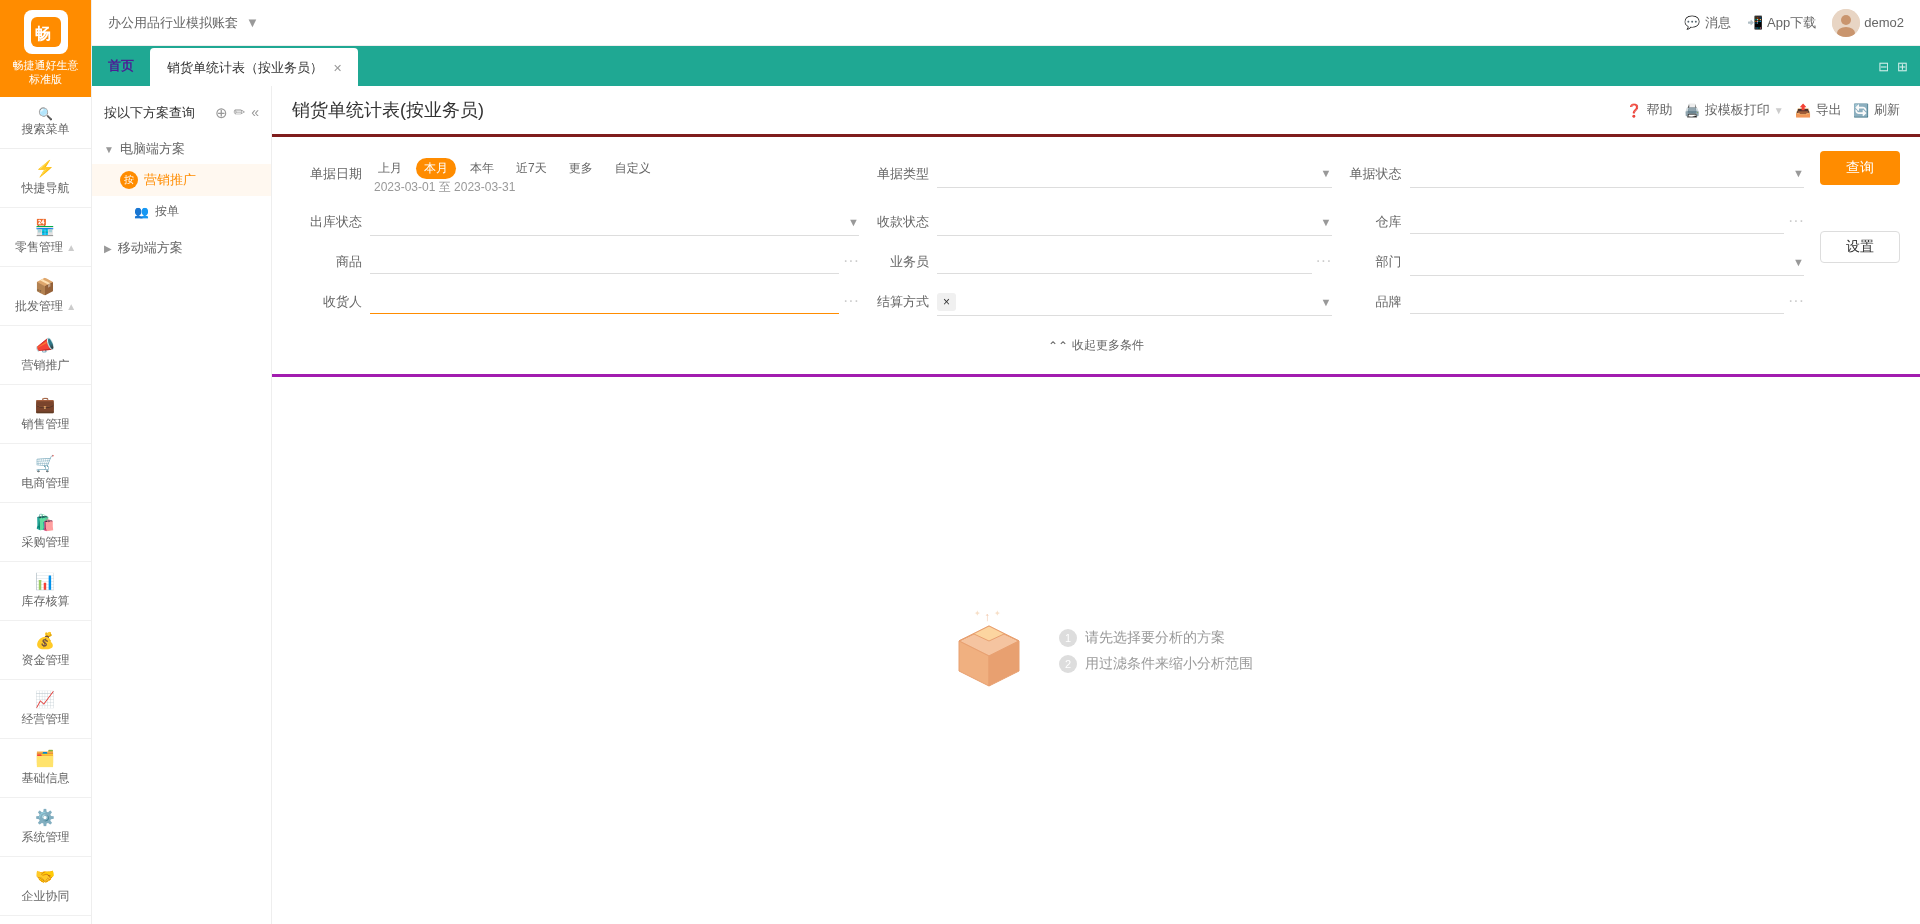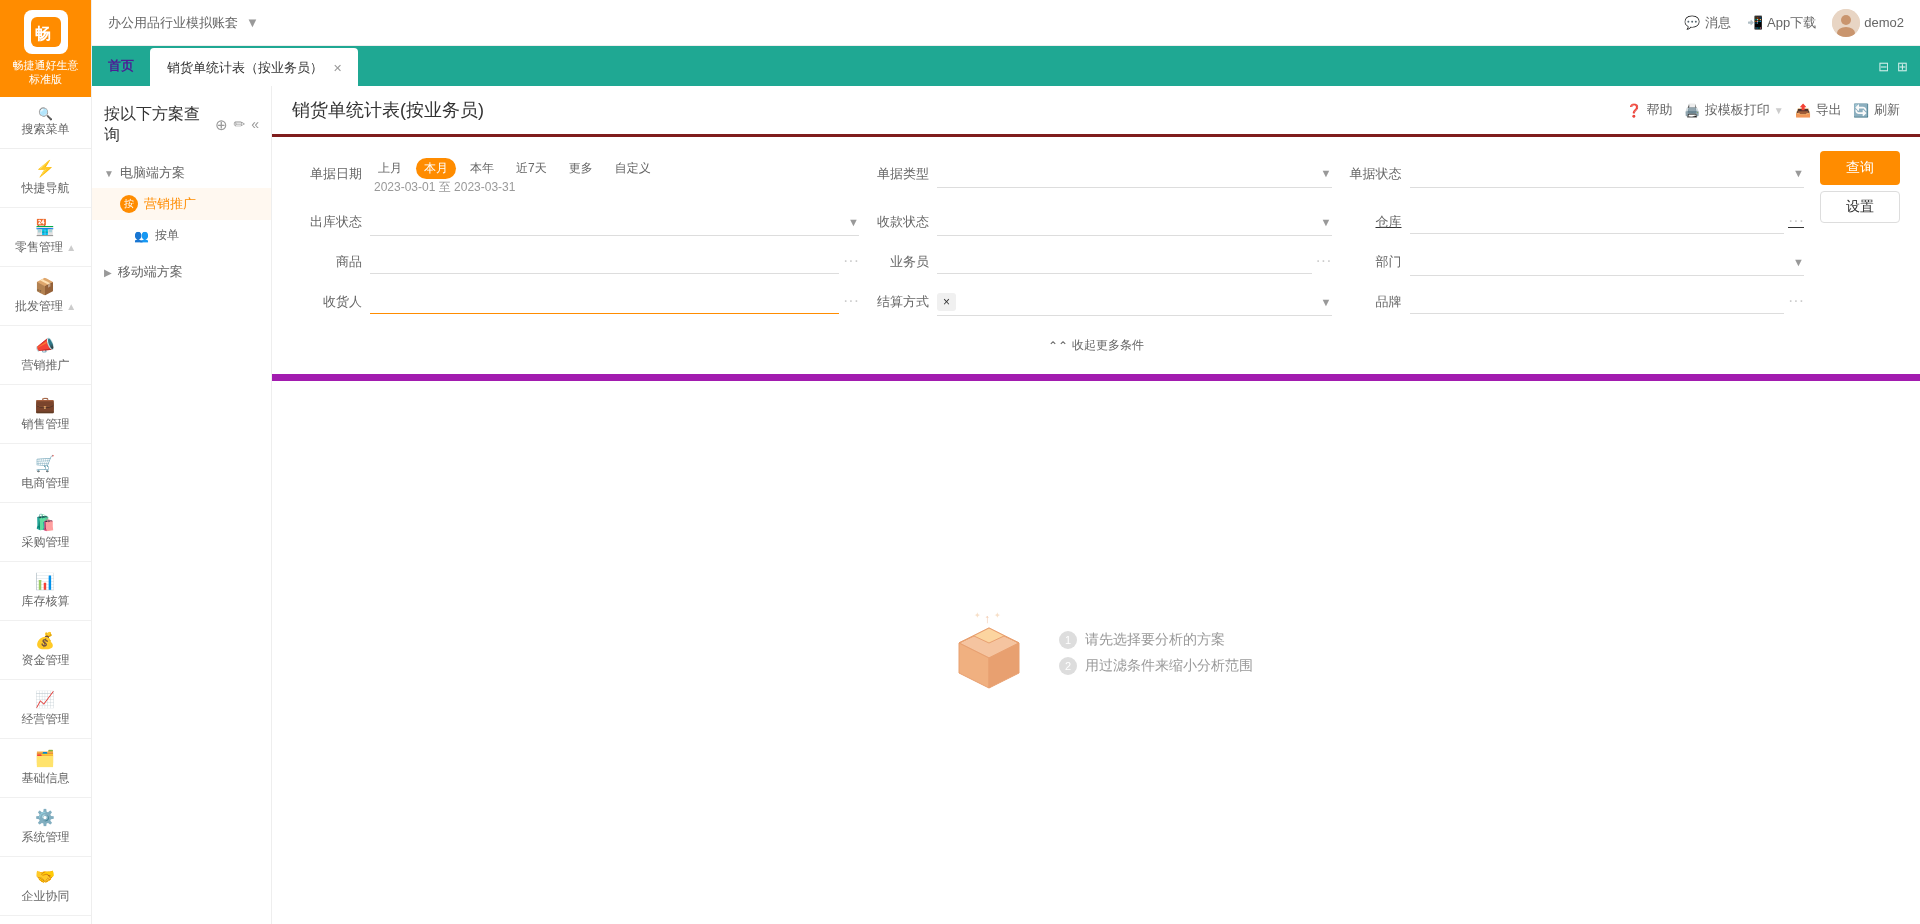--- a/index.html
+++ b/index.html
@@ -54,21 +54,21 @@
     
     .right-panel { flex: 1; display: flex; flex-direction: column; overflow: hidden; }
 
     
     .page-header { background: #fff; padding: 12px 20px; display: flex; align-items: center; justify-content: space-between; border-bottom: 3px solid #7f1d1d; }
     .page-title { font-size: 18px; font-weight: 500; color: #333; }
     .page-actions { display: flex; align-items: center; gap: 12px; }
     .page-actions .action-btn { display: flex; align-items: center; gap: 4px; font-size: 13px; color: #666; cursor: pointer; }
 
     
-    .filter-area { background: #fff; padding: 14px 20px; border-bottom: 7px solid #a21caf; }
+    .filter-area { background: #fff; padding: 14px 20px; border-bottom: 3px solid #a21caf; }
     .filter-row { display: flex; align-items: center; gap: 0; margin-bottom: 12px; }
     .filter-row:last-child { margin-bottom: 15px; }
     .filter-item { display: flex; align-items: center; flex: 1; }
     .filter-label { font-size: 13px; color: #666; white-space: nowrap; min-width: 70px; text-align: right; margin-right: 8px; }
     .filter-control { flex: 1; position: relative; }
     .filter-input { width: 100%; border: none; border-bottom: 1px solid #ddd; padding: 4px 0; font-size: 13px; color: #333; outline: none; background: transparent; }
     .filter-select { display: flex; align-items: center; justify-content: space-between; border-bottom: 1px solid #ddd; padding: 4px 0; min-height: 28px; }
     .filter-select .arrow { color: #999; font-size: 11px; }
     .filter-tag { display: inline-flex; align-items: center; background: #f0f0f0; border-radius: 3px; padding: 2px 6px; font-size: 12px; gap: 4px; }
     .filter-dots { color: #ccc; font-size: 16px; cursor: pointer; align-self: flex-end; padding-bottom: 4px; margin-left: 4px; }
@@ -87,21 +87,21 @@
     .empty-state { display: flex; align-items: center; gap: 20px; }
     .empty-icon { width: 100px; height: 100px; }
     .empty-text { display: flex; flex-direction: column; gap: 8px; }
     .empty-text-item { display: flex; align-items: center; gap: 8px; color: #999; font-size: 14px; }
     .empty-text-item .num { width: 18px; height: 18px; border-radius: 50%; background: #ddd; display: flex; align-items: center; justify-content: center; font-size: 11px; color: #fff; flex-shrink: 0; }
 
     
     .query-btn { background: #ff8c00; color: #fff; border: none; border-radius: 4px; padding: 8px 20px; font-size: 14px; cursor: pointer; width: 80px; }
     .settings-btn { background: #fff; color: #333; border: 1px solid #ddd; border-radius: 4px; padding: 6px 20px; font-size: 14px; cursor: pointer; width: 80px; margin-top: 6px; }
 
-    .filter-actions { display: flex; flex-direction: column; align-items: center; justify-content: center; padding-top: 0; margin-left: 16px; }
+    .filter-actions { display: flex; flex-direction: column; align-items: center; justify-content: center; padding-top: 0; margin-left: 16px; gap: 40px; }
   </style>
 </head>
 <body>
 
 <div class="sidebar">
   <div class="sidebar-logo">
     <div class="logo-icon">
       <svg viewBox="0 0 30 30" fill="none">
         <rect width="30" height="30" rx="6" fill="#ff8c00"></rect>
         <text x="4" y="22" font-size="16" fill="#fff" font-weight="bold">畅</text>
@@ -232,21 +232,21 @@
     <div class="tab-expand">
       <span style="cursor:pointer;">⊟</span>
       <span style="cursor:pointer;">⊞</span>
     </div>
   </div>
 
   <div class="content">
 
     <div class="left-panel">
       <div class="left-panel-header">
-        <span style="font-size:16px;color:#333;">按以下方案查询</span>
+        <span style="font-size:13px;color:#333;">按以下方案查询</span>
         <div class="icons">
           <span style="cursor:pointer;color:#999;font-size:15px;">⊕</span>
           <span style="cursor:pointer;color:#999;font-size:14px;">✏</span>
           <span style="cursor:pointer;color:#999;font-size:14px;">«</span>
         </div>
       </div>
 
       <div class="left-panel-section">
         <div class="left-panel-section-title">
           <span class="triangle">▼</span>
@@ -350,21 +350,21 @@
               </div>
               <div class="filter-item" style="flex:1;">
                 <span class="filter-label">收款状态</span>
                 <div class="filter-control">
                   <div class="filter-select" style="cursor:pointer;">
                     <span></span>
                     <span class="arrow">▼</span>
                   </div>
                 </div>
               </div>
-              <div class="filter-item" style="flex:1;text-decoration:underline;">
+              <div class="filter-item" style="flex:1;">
                 <span class="filter-label">仓库</span>
                 <div class="filter-control" style="display:flex;align-items:flex-end;">
                   <input class="filter-input" style="flex: 1 1 0%;">
                   <span class="filter-dots">···</span>
                 </div>
               </div>
             </div>
 
             <div class="filter-row">
               <div class="filter-item" style="flex:1.2;">

